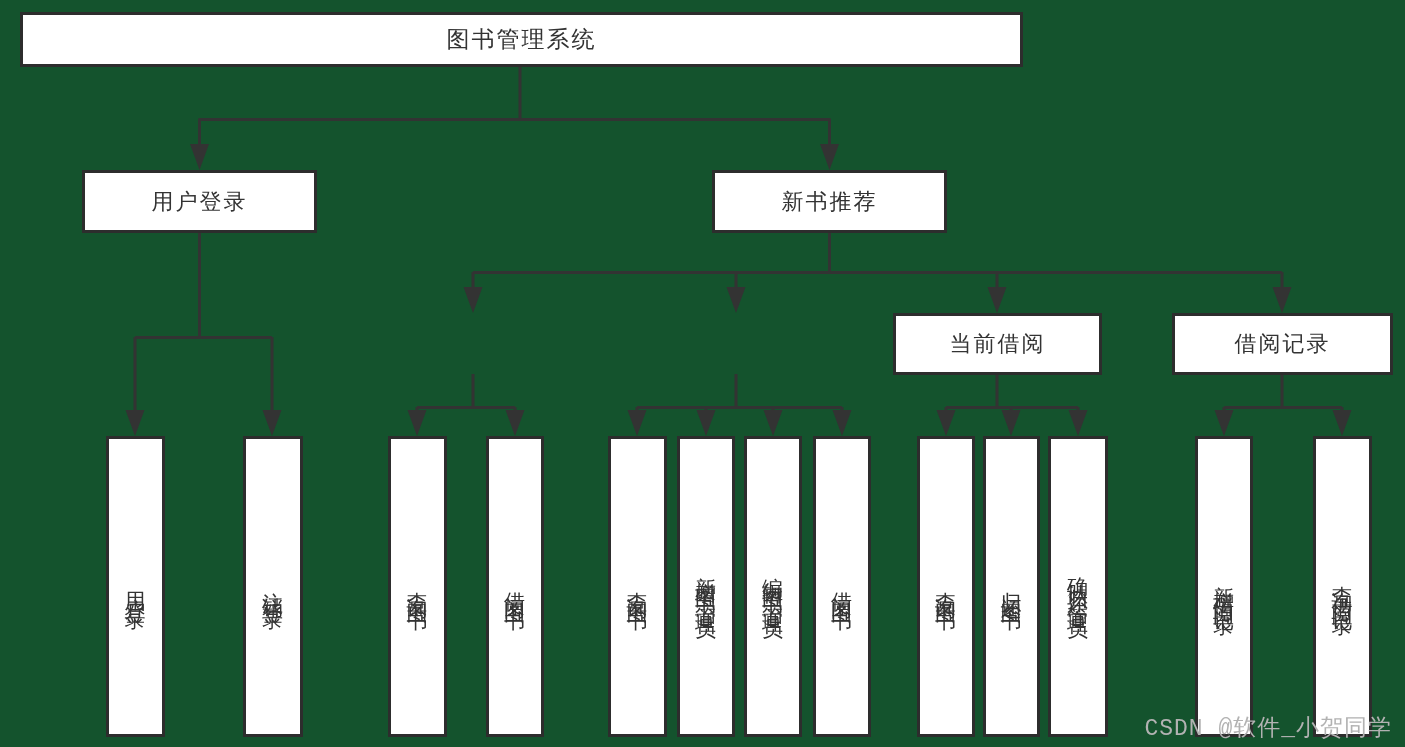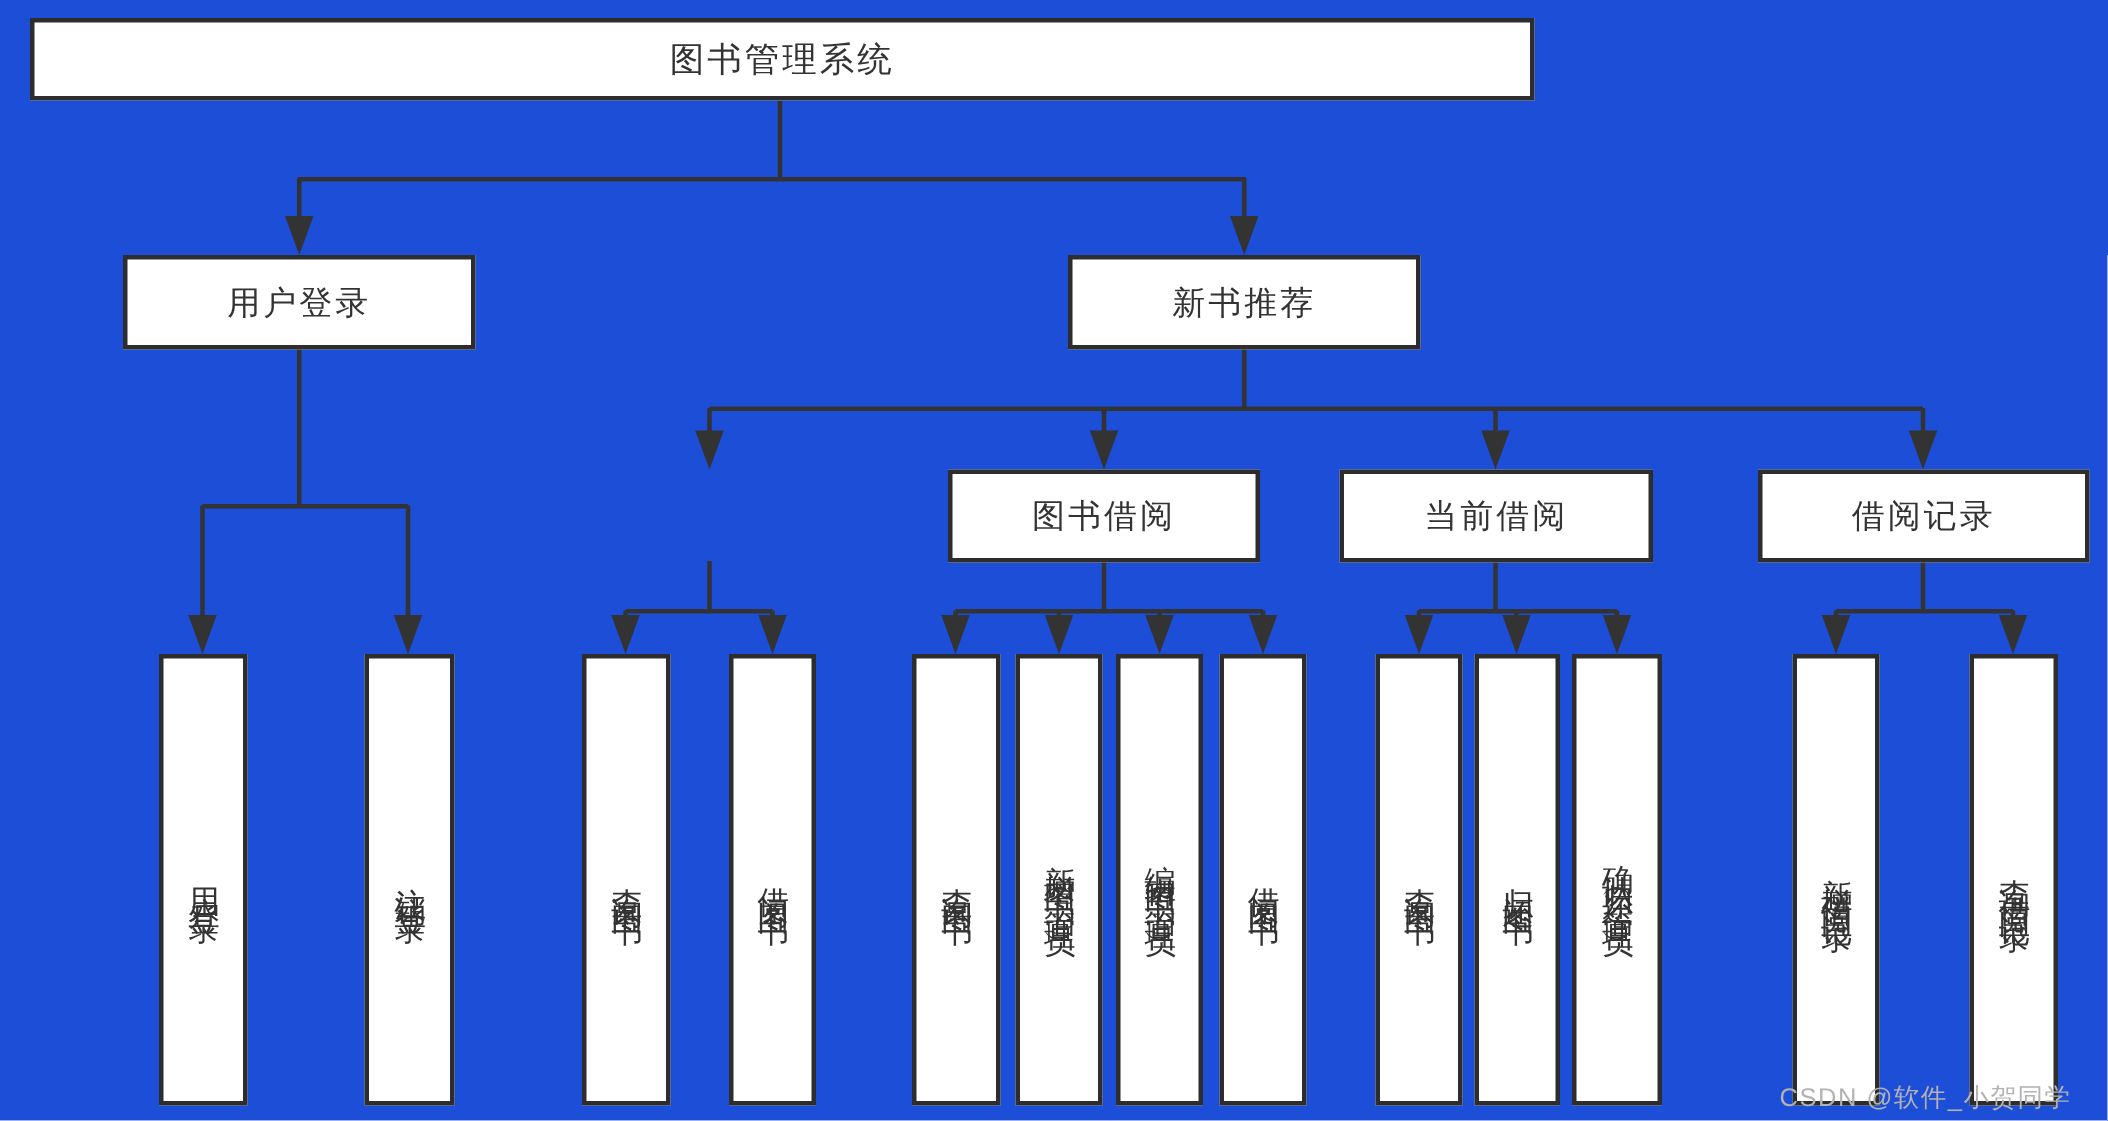--- a/index.html
+++ b/index.html
@@ -1,37 +1,37 @@
 <!DOCTYPE html>
 <html><head>
 <meta charset="utf-8">
 <style>
   html,body { margin:0; padding:0; background:#ffffff; }
   #stage {
-    position:relative; width:1405px; height:747px; background:#1d4ed8;
+    position:relative; width:1405px; height:747px; background:#14532d;
     font-family:"Liberation Sans", sans-serif; overflow:hidden;
   }
   #connectors { position:absolute; left:0; top:0; z-index:1; }
   .box {
     position:absolute; box-sizing:border-box; background:#ffffff;
     border:3px solid #2d2d2d; color:#333333;
     display:flex; align-items:center; justify-content:center;
     z-index:2;
   }
   .box.h span {
     font-size:22px; letter-spacing:2px; white-space:nowrap;
   }
   .box.root span { font-size:23px; }
   .box.v span {
     writing-mode:vertical-rl; text-orientation:mixed;
     font-size:21px; letter-spacing:6px; line-height:1;
   }
   .watermark {
-    position:absolute; right:24px; bottom:4px; z-index:5;
-    color:#b2b2b2; font-size:17px; letter-spacing:1px; white-space:nowrap;
+    position:absolute; right:13px; bottom:4px; z-index:5;
+    color:#b2b2b2; font-size:23px; letter-spacing:1px; white-space:nowrap;font-family:Liberation Mono, monospace;
   }
 </style>
 </head>
 <body>
 
 <div id="stage">
 
   <svg id="connectors" width="1405" height="747" viewBox="0 0 1405 747">
     <g stroke="#333333" stroke-width="3" fill="none">
 
@@ -76,23 +76,20 @@
     <span>图书管理系统</span>
   </div>
 
   <div class="box h" style="left:82px;top:170px;width:235px;height:63px">
     <span>用户登录</span>
   </div>
   <div class="box h" style="left:712px;top:170px;width:235px;height:63px">
     <span>新书推荐</span>
   </div>
 
-  <div class="box h" style="left:632px;top:313px;width:208px;height:62px">
-    <span>图书借阅</span>
-  </div>
   <div class="box h" style="left:1172px;top:313px;width:221px;height:62px">
     <span>借阅记录</span>
   </div>
   <div class="box h" style="left:893px;top:313px;width:209px;height:62px">
     <span>当前借阅</span>
   </div>
 
   <div class="box v" style="left:106px;top:436px;width:59px;height:301px">
     <span>用户登录</span>
   </div>

